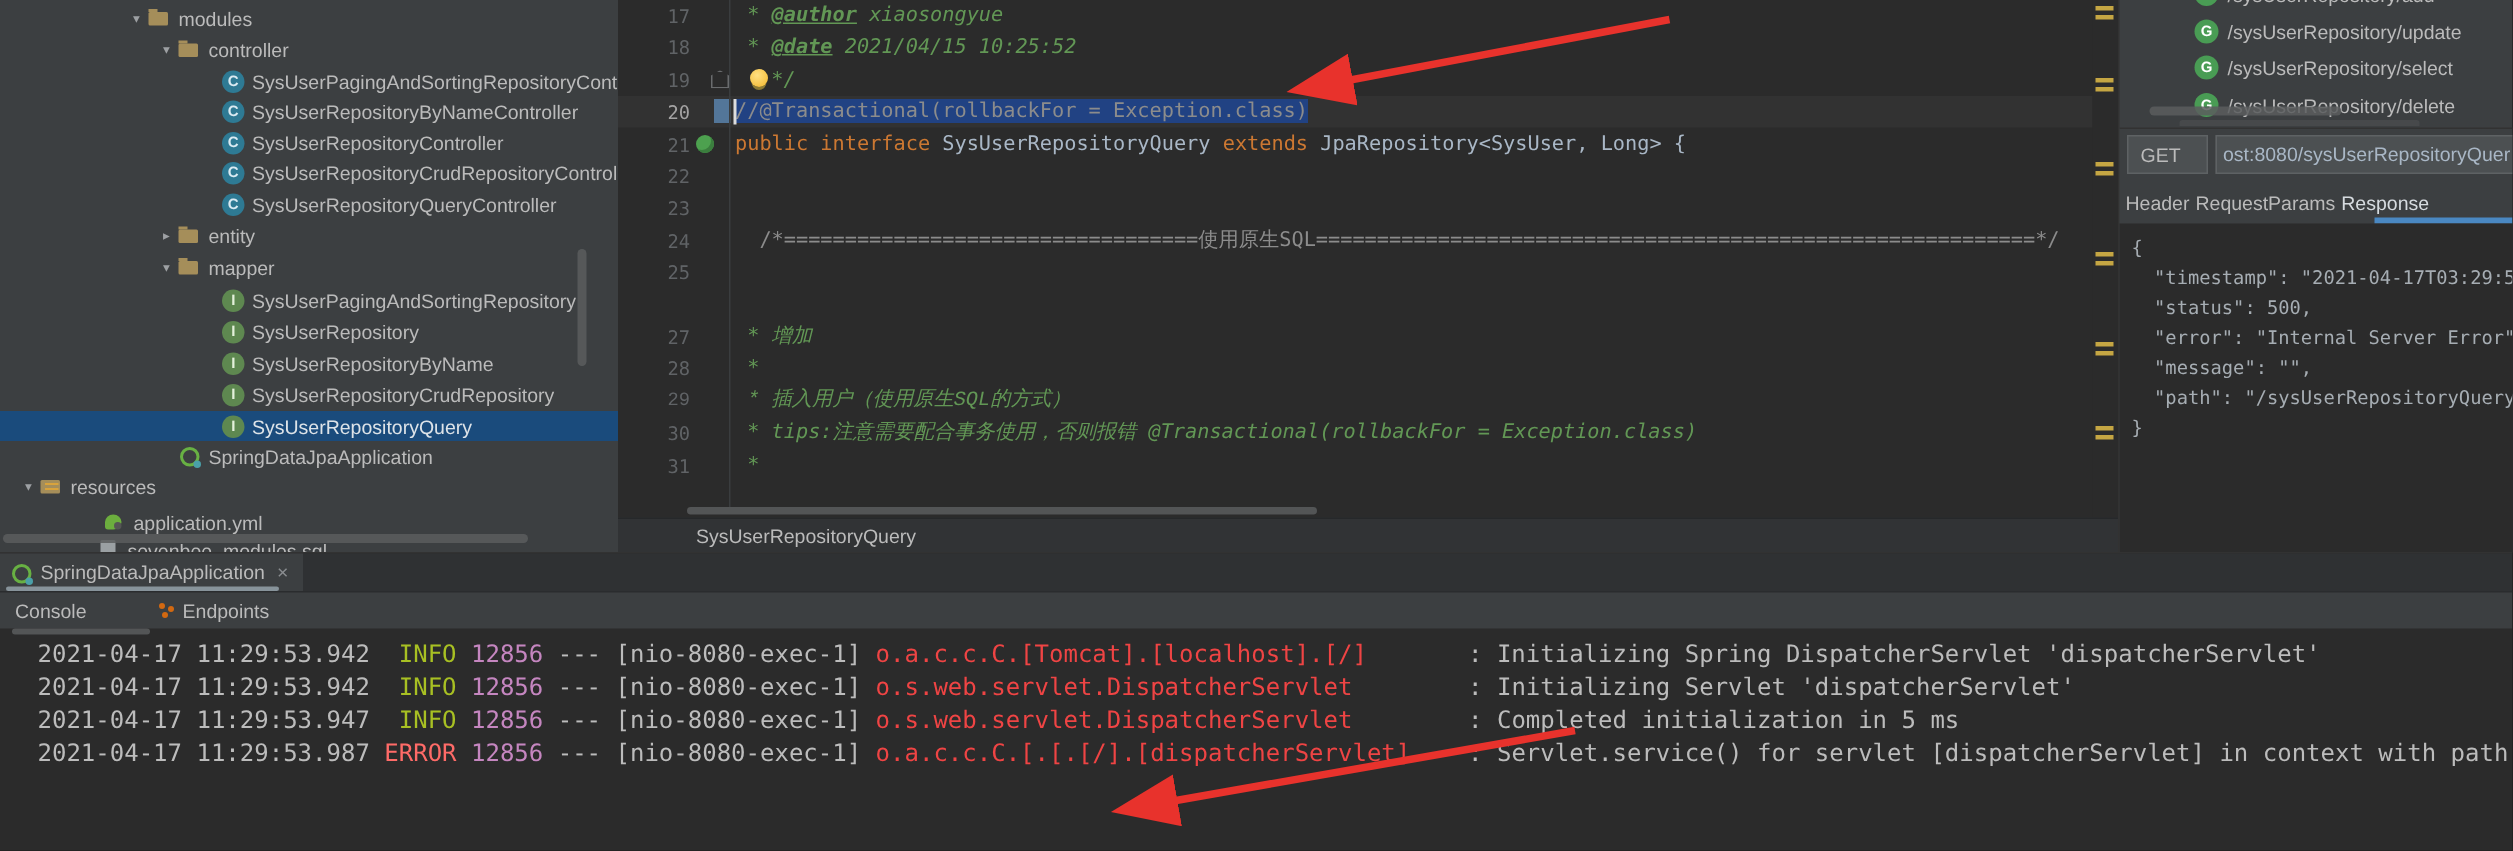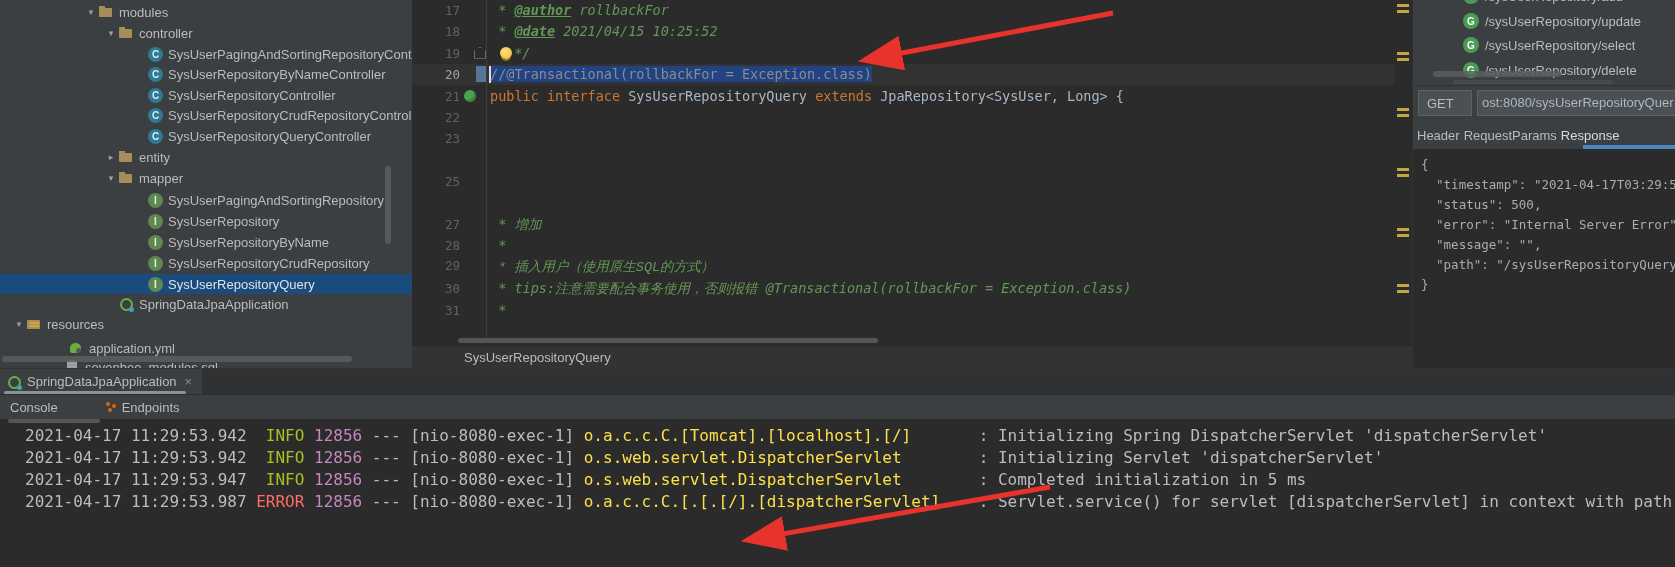--- a/index.html
+++ b/index.html
@@ -91,21 +91,21 @@
   #run-tab-underline{position:absolute;left:4px;top:22px;width:182px;height:3px;background:#87939A;border-radius:2px;}
   #run-subtabs{position:absolute;left:0;top:25px;width:1675px;height:24px;background:#3C3F41;
       border-top:1px solid #2A2C2E;display:flex;align-items:center;font-size:13px;color:#BBBBBB;}
   #console-label{margin-left:10px;}
   .endpoints-glyph{display:inline-block;width:10px;height:10px;margin:0 6px 0 48px;position:relative;}
   .endpoints-glyph::before{content:"";position:absolute;left:0;top:0;width:4px;height:4px;background:#D26911;border-radius:50%;
       box-shadow:6px 2px 0 #D26911,2px 6px 0 #D26911;}
   #log-area{position:absolute;left:0;top:49px;width:1675px;height:150px;overflow:hidden;}
   .log-line{position:absolute;left:25px;height:20px;font-family:"DejaVu Sans Mono",monospace;font-size:16px;
       line-height:20px;white-space:pre;}
-  .lt{color:#BCBCBC;} .li{color:#A8C023;} .le{color:#FF6B68;} .lp{color:#C586C0;} .lg{color:#fde047;}
+  .lt{color:#BCBCBC;} .li{color:#A8C023;} .le{color:#FF6B68;} .lp{color:#C586C0;} .lg{color:#ef4444;}
   #console-hscroll{position:absolute;left:8px;top:50px;width:92px;height:4px;background:#5A5D5E;border-radius:2px;}
   
   #arrows{position:absolute;inset:0;pointer-events:none;z-index:60;}
 </style>
 </head>
 <body>
 
 <div id="root">
 
   <div id="project-panel">
@@ -198,27 +198,28 @@
       </div>
       <div class="tree-row" style="top: 338px; padding-left: 54px;">
         <span class="chev"></span>
         <span class="ticon i-yml"></span>
         <span class="tlabel">application.yml</span>
       </div>
     </div>
 
   <div id="editor">
     <div id="editor-lines">
-        <div class="code-line" style="top: 0px;"><span class="lnum">17</span><span class="ltext"><span class="tok-d"> * </span><span class="tok-dt">@author</span><span class="tok-d"> rollbackFor</span></span></div>
+        <div class="code-line" style="top: 0px;"><span class="lnum">17</span><span class="ltext"><span class="tok-d"> * </span><span class="tok-dt">@author</span><span class="tok-d"> xiaosongyue</span></span></div>
         <div class="code-line" style="top: 21.4px;"><span class="lnum">18</span><span class="ltext"><span class="tok-d"> * </span><span class="tok-dt">@date</span><span class="tok-d"> 2021/04/15 10:25:52</span></span></div>
         <div class="code-line" style="top: 42.8px;"><span class="lnum">19</span><span class="ficon f-home"></span><span class="ltext"><span class="tok-d"> </span><span class="inline-bulb"></span><span class="tok-d">*/</span></span></div>
         <div class="code-line caret-line" style="top: 64.2px;"><span class="lnum">20</span><span class="gmark"></span><span class="ltext"><span class="tok-c tok-selbg">//@Transactional(rollbackFor = Exception.class)</span></span><span class="caret"></span></div>
         <div class="code-line" style="top: 85.6px;"><span class="lnum">21</span><span class="gicon g-bean"></span><span class="ltext"><span class="tok-k">public </span><span class="tok-k">interface </span><span class="tok-p">SysUserRepositoryQuery </span><span class="tok-k">extends </span><span class="tok-p">JpaRepository&lt;SysUser, Long&gt; {</span></span></div>
         <div class="code-line" style="top: 107px;"><span class="lnum">22</span><span class="ltext"></span></div>
         <div class="code-line" style="top: 128.4px;"><span class="lnum">23</span><span class="ltext"></span></div>
+        <div class="code-line" style="top: 149.8px;"><span class="lnum">24</span><span class="ltext"><span class="tok-c">  /*==================================使用原生SQL===========================================================*/</span></span></div>
         <div class="code-line" style="top: 171.2px;"><span class="lnum">25</span><span class="ltext"></span></div>
         <div class="code-line" style="top: 214px;"><span class="lnum">27</span><span class="ltext"><span class="tok-d"> * 增加</span></span></div>
         <div class="code-line" style="top: 235.4px;"><span class="lnum">28</span><span class="ltext"><span class="tok-d"> *</span></span></div>
         <div class="code-line" style="top: 256.8px; font-family: Liberation Mono, monospace;"><span class="lnum">29</span><span class="ltext"><span class="tok-d"> * 插入用户（使用原生SQL的方式）</span></span></div>
         <div class="code-line" style="top: 278.2px;"><span class="lnum">30</span><span class="ltext"><span class="tok-d"> * tips:注意需要配合事务使用，否则报错 @Transactional(rollbackFor = Exception.class)</span></span></div>
         <div class="code-line" style="top: 299.6px;"><span class="lnum">31</span><span class="ltext"><span class="tok-d"> *</span></span></div>
       </div>
     <div class="gutter-vline"></div>
     <div class="hscroll" style="left:46px;top:338px;width:420px;height:5px;"></div>
     <div id="error-stripe">

